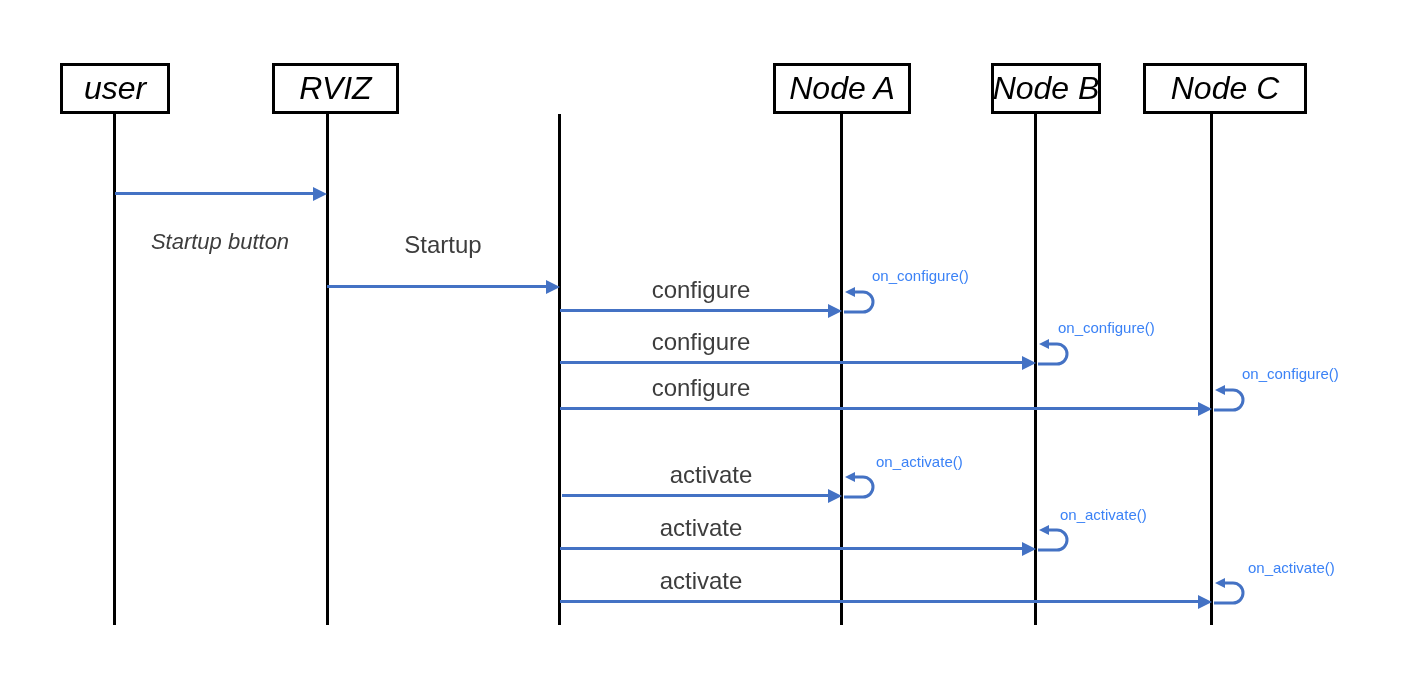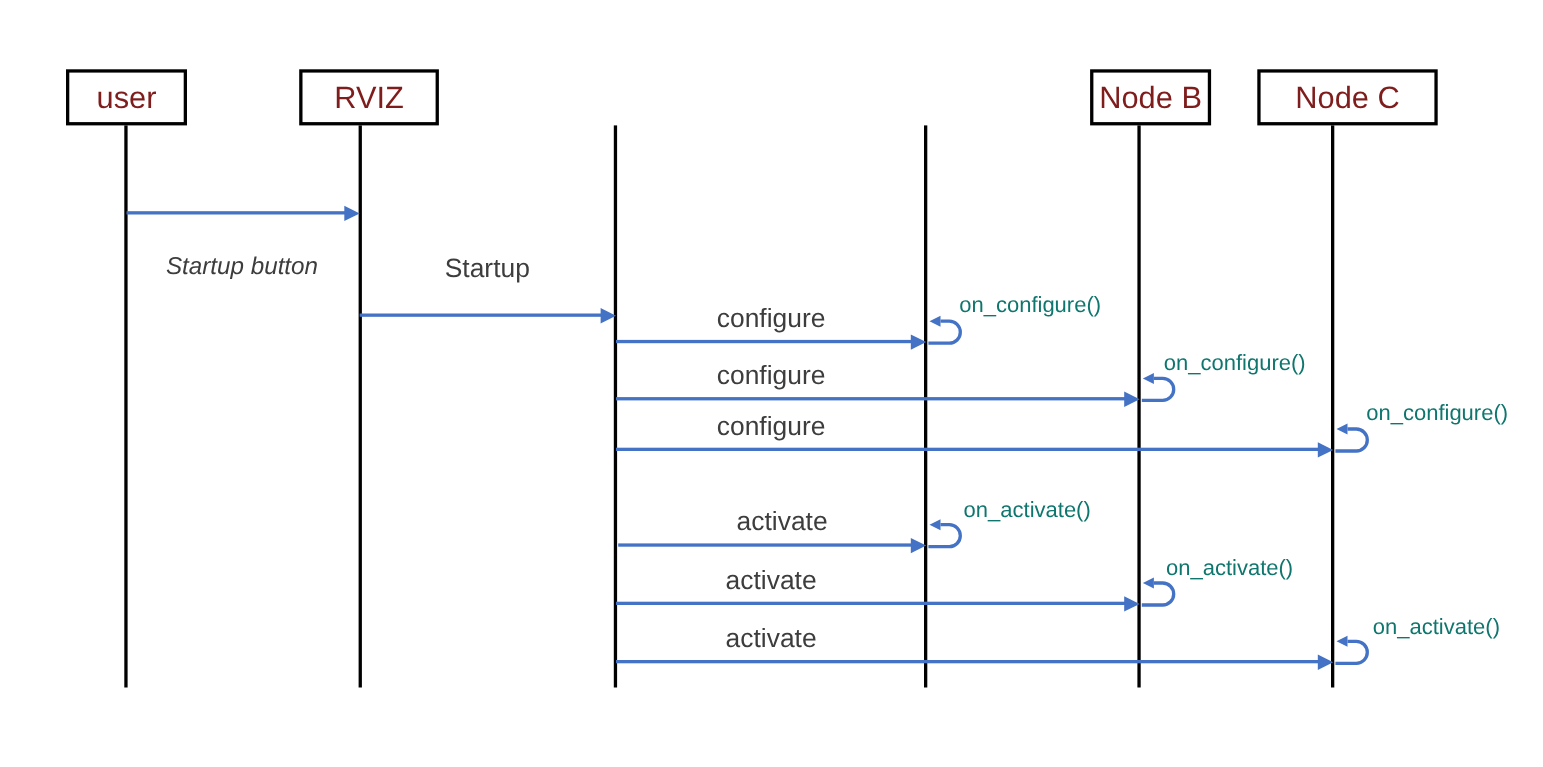--- a/index.html
+++ b/index.html
@@ -5,46 +5,49 @@
   html,body{margin:0;padding:0;background:#ffffff;}
   #stage{
     position:relative;width:1403px;height:697px;background:#ffffff;
     font-family:"Liberation Sans", sans-serif;overflow:hidden;
   }
   .actor{
     position:absolute;top:63px;height:51px;box-sizing:border-box;
     border:3px solid #000;background:#fff;
     display:flex;align-items:center;justify-content:center;
   }
-  .actor-label{font-size:28px;color:#7f1d1d;white-space:nowrap;}
+  .actor-label{font-size:32px;color:#000000;white-space:nowrap;font-style:italic;}
   .lifeline{position:absolute;top:114px;height:511px;width:3px;background:#000;}
   .arrow-line{position:absolute;height:3px;background:#4472C4;}
   .arrow-head{
     position:absolute;width:0;height:0;
     border-top:7px solid transparent;border-bottom:7px solid transparent;
     border-left:14px solid #4472C4;
   }
   .msg-label{
     position:absolute;width:220px;text-align:center;
     font-size:24px;color:#3d3d3d;white-space:nowrap;
   }
   .msg-label.italic{font-style:italic;font-size:22px;margin-top:12px;}
-  .self-label{position:absolute;font-size:20px;color:#0f766e;white-space:nowrap;}
+  .self-label{position:absolute;font-size:15px;color:#3b82f6;white-space:nowrap;}
   .self-loop{position:absolute;overflow:visible;}
 </style>
 </head>
 <body>
 
 <div id="stage">
 
   <div class="actor" style="left:60px;width:110px">
     <span class="actor-label">user</span>
   </div>
   <div class="actor" style="left:272px;width:127px">
     <span class="actor-label">RVIZ</span>
+  </div>
+  <div class="actor" style="left:773px;width:138px">
+    <span class="actor-label">Node A</span>
   </div>
   <div class="actor" style="left:991px;width:110px">
     <span class="actor-label">Node B</span>
   </div>
   <div class="actor" style="left:1143px;width:164px">
     <span class="actor-label">Node C</span>
   </div>
 
   <div class="lifeline" style="left:113px"></div>
   <div class="lifeline" style="left:326px"></div>

